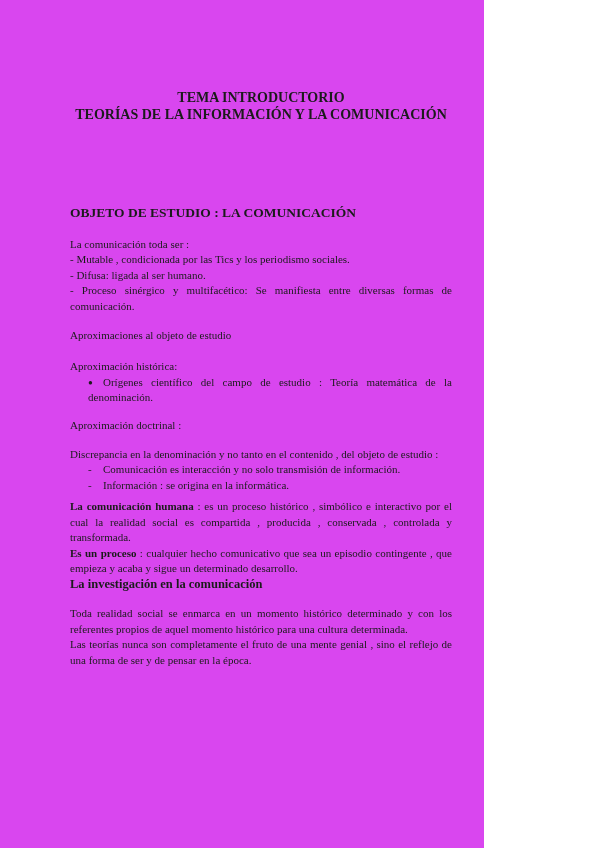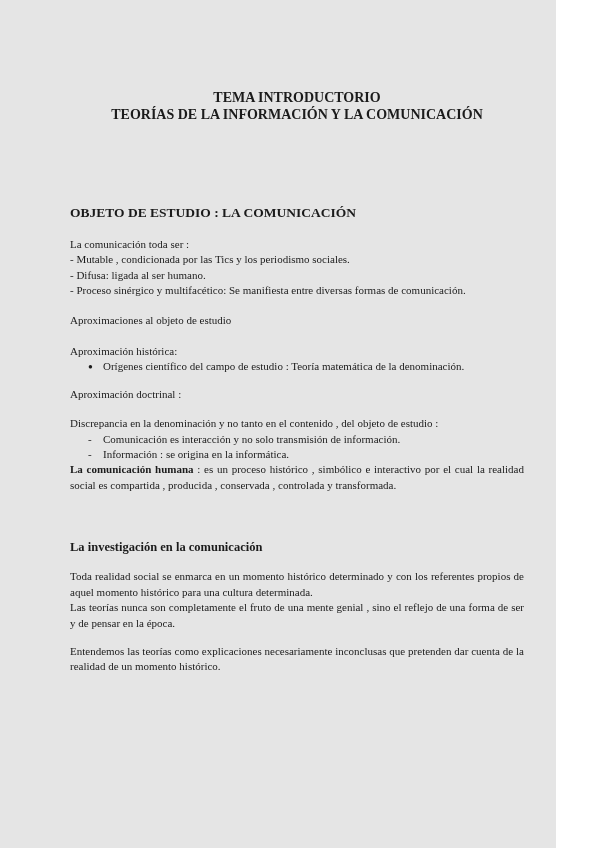--- a/index.html
+++ b/index.html
@@ -2,23 +2,23 @@
 <html><head>
 <meta charset="utf-8">
 <style>
   html, body {
     margin: 0;
     padding: 0;
     background: #ffffff;
   }
   .page {
     position: relative;
-    width: 556px;
+    width: 484px;
     height: 848px;
-    background: #e5e5e5;
+    background: #d946ef;
     box-sizing: border-box;
     padding: 89px 32px 0 70px;
     font-family: "Liberation Serif", "DejaVu Serif", serif;
     font-size: 11px;
     line-height: 15.4px;
     color: #1b1b1b;
     overflow: hidden;
   }
   .doc-title {
     text-align: center;
@@ -51,26 +51,26 @@
     display: inline-block;
     width: 15px;
   }
   .marker-bullet {
     font-size: 8px;
     vertical-align: 1px;
   }
   strong.term { font-weight: bold; }
   
   .mt82 { margin-top: 82px; }
-  .mt46 { margin-top: 46px; }
+  .mt46 { }
   .mt16 { margin-top: 16px; }
   .mt14 { margin-top: 14px; }
   .mt13 { margin-top: 13px; }
   .mt12 { margin-top: 12px; }
-  .mt10 { margin-top: 0; }
+  .mt10 { margin-top: 6px; }
 </style>
 </head>
 <body>
 
 <div class="page">
 
   <div class="doc-title">
     <div>TEMA INTRODUCTORIO</div>
     <div>TEORÍAS DE LA INFORMACIÓN Y LA COMUNICACIÓN</div>
   </div>
@@ -96,24 +96,24 @@
 
   <div class="block mt14">Discrepancia en la denominación y no tanto en el contenido , del objeto de estudio :</div>
 
   <ul class="sublist">
     <li><span class="marker">-</span><span>Comunicación es interacción y no solo transmisión de información.</span></li>
     <li><span class="marker">-</span><span>Información : se origina en la informática.</span></li>
   </ul>
 
   <div class="block mt10">
     <div><strong class="term">La comunicación humana</strong><span> : es un proceso histórico , simbólico e interactivo por el cual la realidad social es compartida , producida , conservada , controlada y transformada.</span></div>
+    <div><strong class="term">Es un proceso</strong><span> : cualquier hecho comunicativo que sea un episodio contingente , que empieza y acaba y sigue un determinado desarrollo.</span></div>
   </div>
 
   <div class="h2 mt46">La investigación en la comunicación</div>
 
   <div class="block mt14">
     <div>Toda realidad social se enmarca en un momento histórico determinado y con los referentes  propios de aquel momento histórico para una cultura determinada.</div>
     <div>Las teorías nunca son completamente el fruto de una mente genial , sino el reflejo de una forma de ser y de pensar en la época.</div>
   </div>
 
-  <div class="block mt13">Entendemos  las teorías como explicaciones necesariamente  inconclusas que pretenden dar cuenta de la realidad de un momento histórico.</div>
 
 </div>
 
 </body></html>

